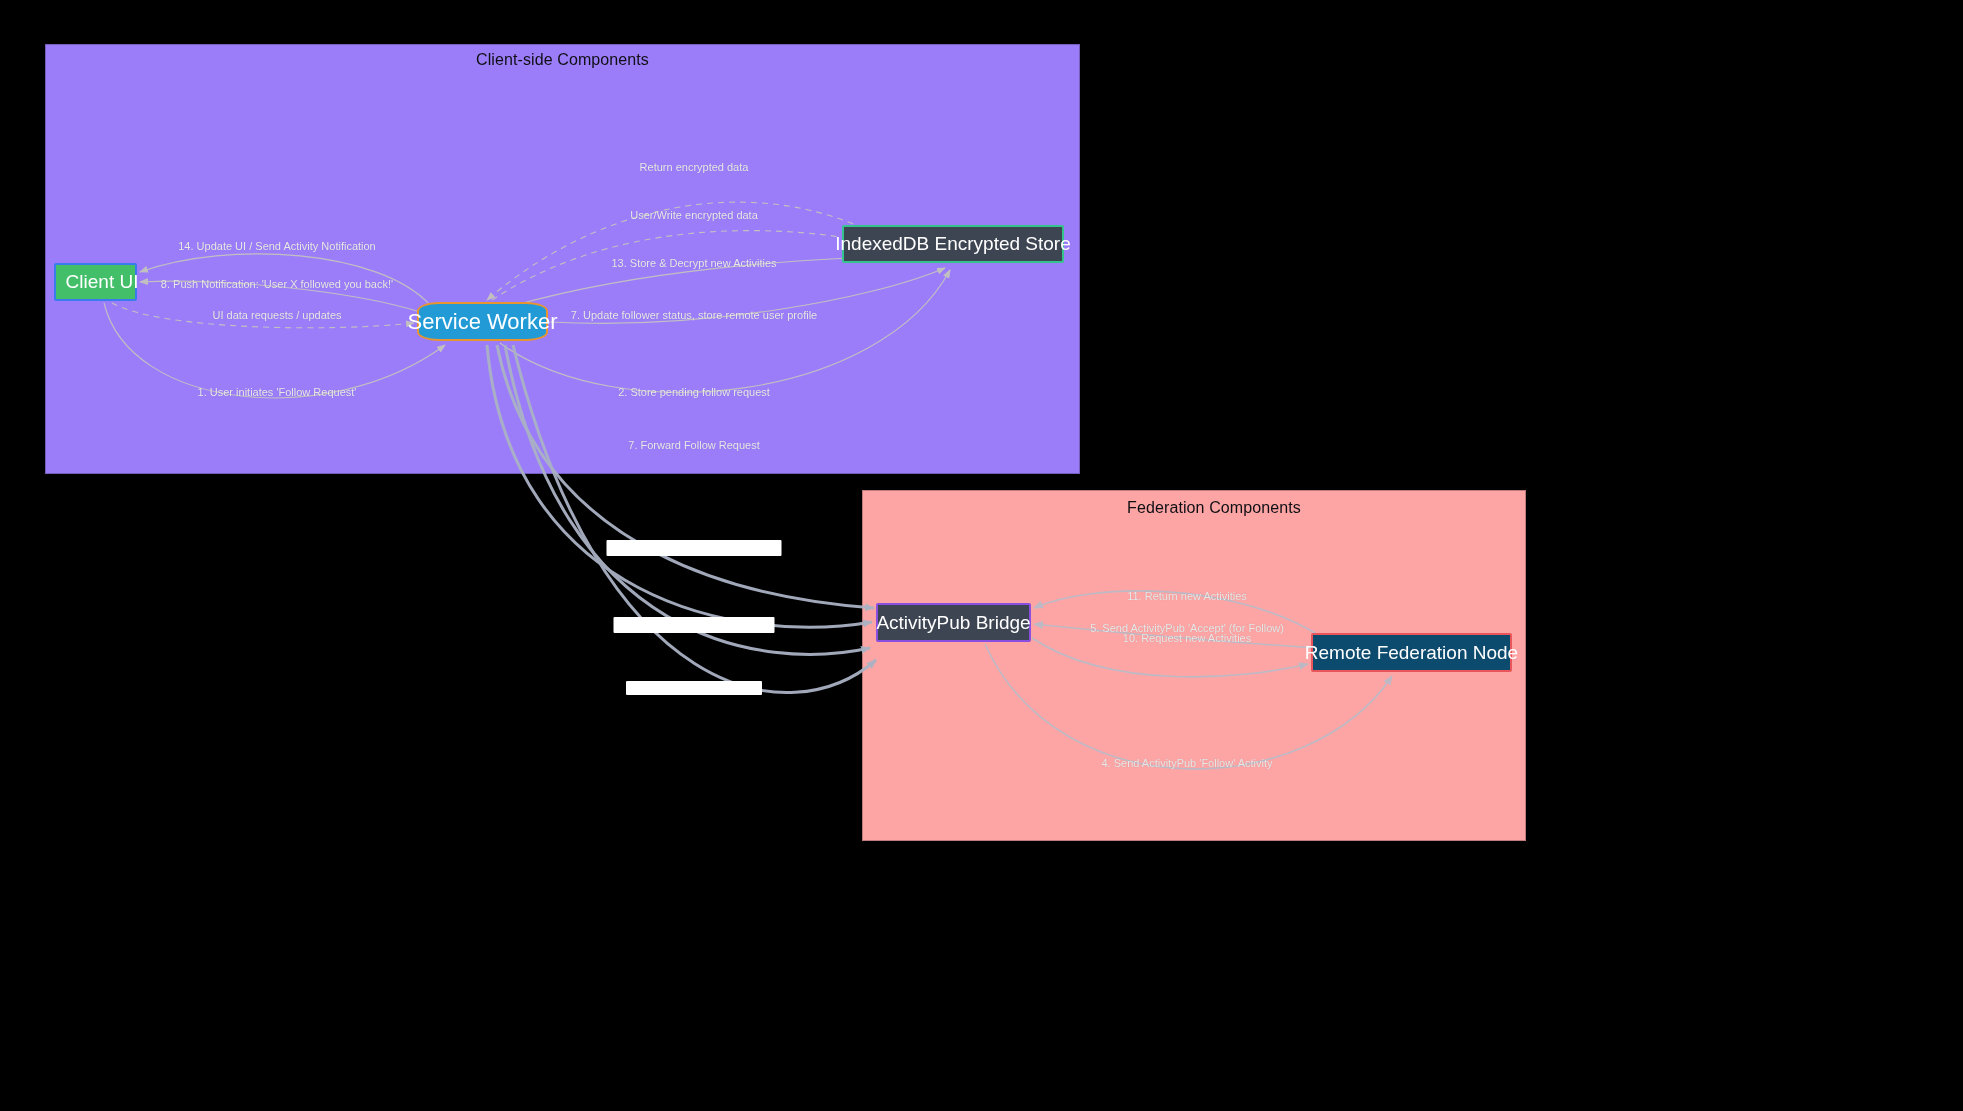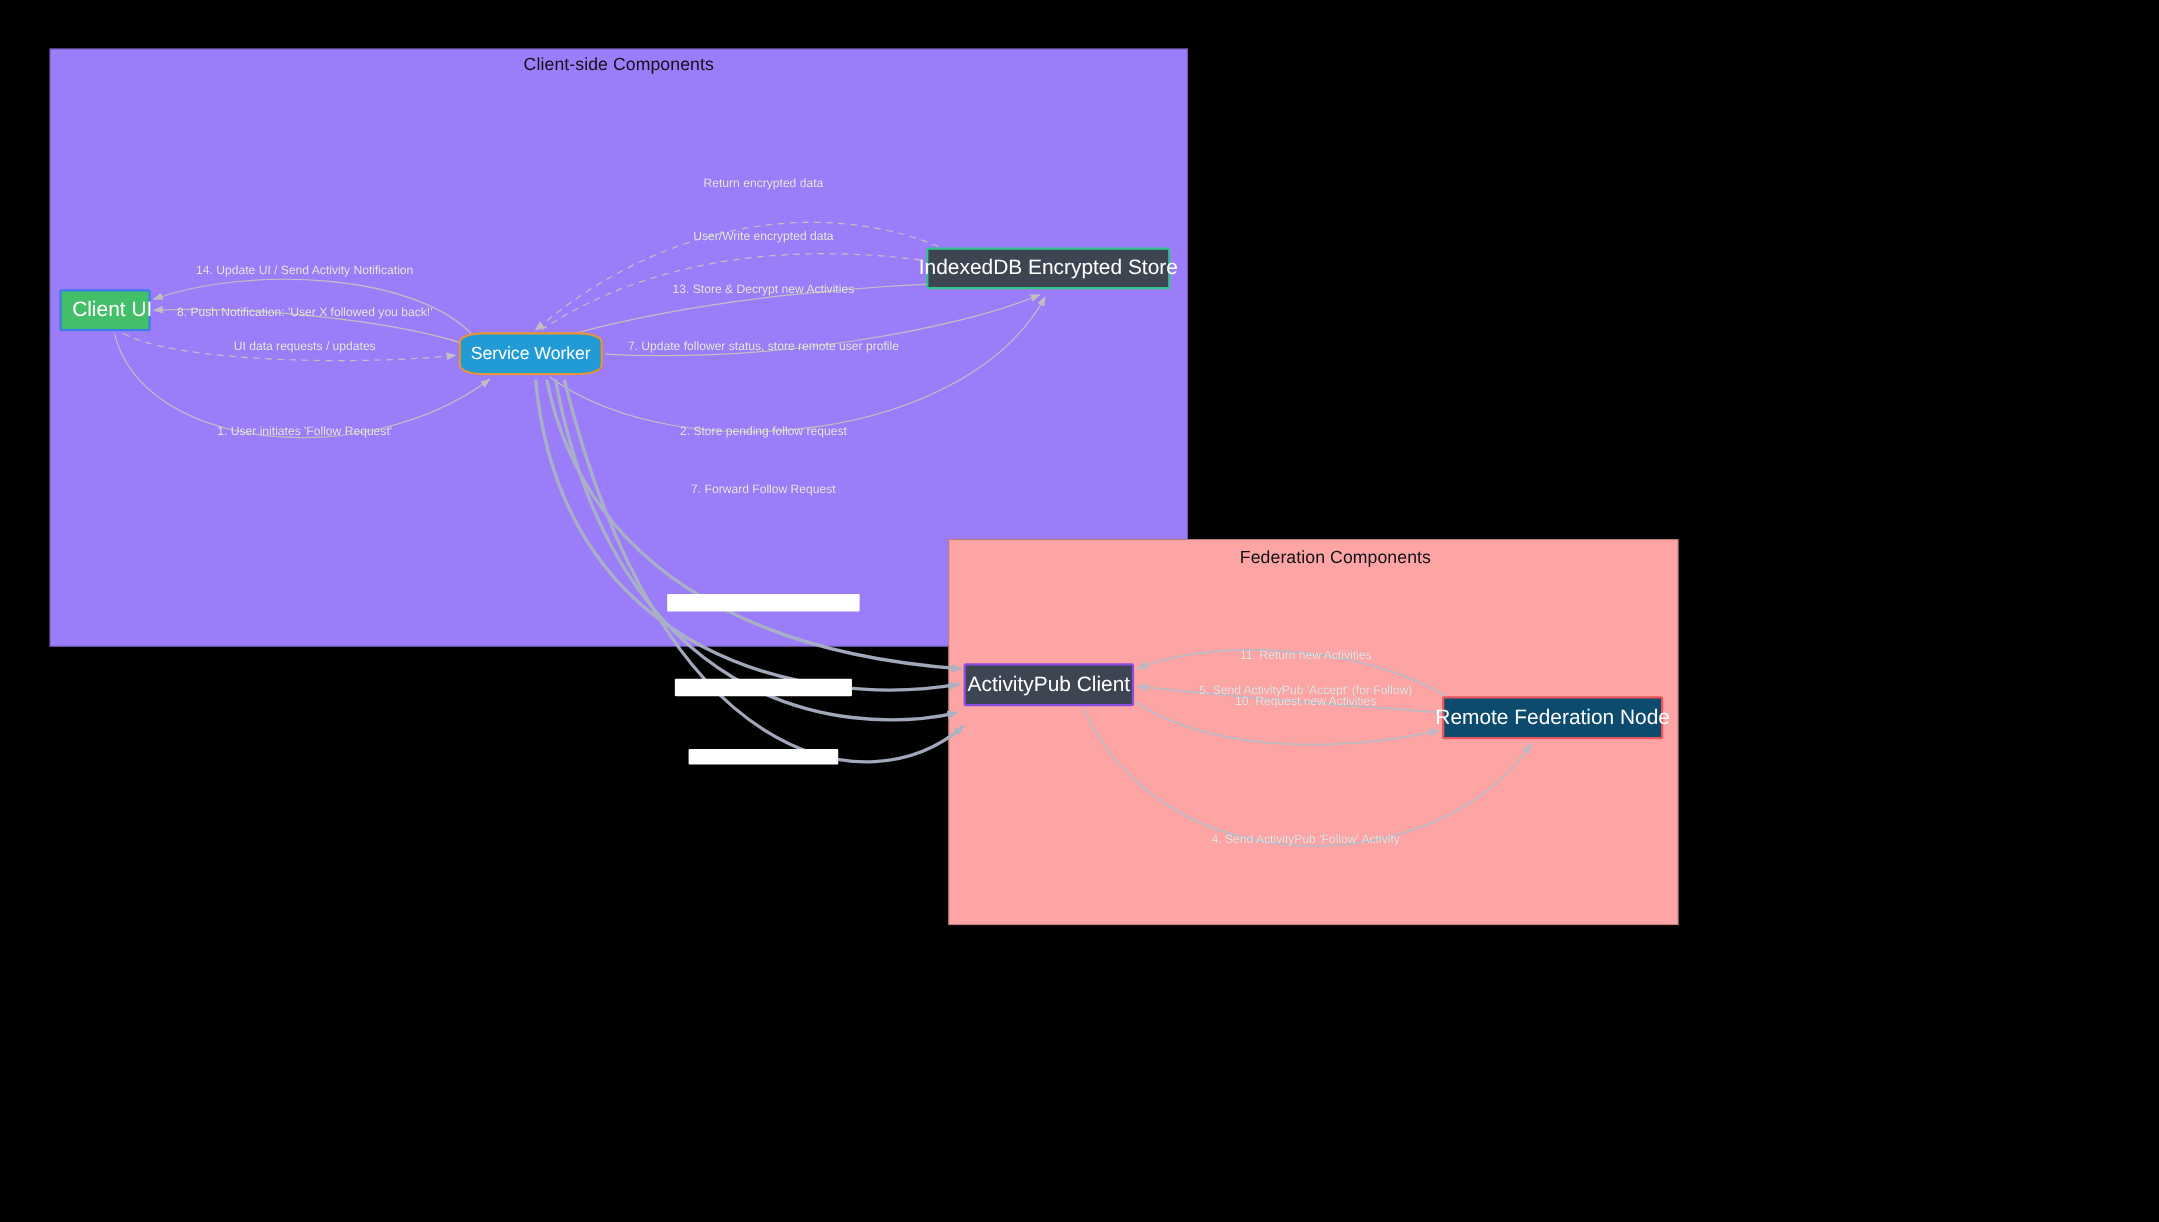--- a/index.html
+++ b/index.html
@@ -28,21 +28,21 @@
   }
   .subgraph-title {
     position: absolute;
     left: 0; right: 0;
     text-align: center;
     color: #0f0f14;
     font-size: 16px;
     letter-spacing: 0.1px;
   }
   #sg-client {
-    left: 45px; top: 44px; width: 1035px; height: 544px;
+    left: 45px; top: 44px; width: 1035px; height: 430px;
     background: #9b7dfa;
   }
   #sg-client .subgraph-title { top: 6px; }
   #sg-federation {
     left: 862px; top: 490px; width: 664px; height: 351px;
     background: #fda5a5;
   }
   #sg-federation .subgraph-title { top: 8px; padding-left: 40px; }
 
   
@@ -62,21 +62,21 @@
     border: 2px solid #3a7bf0;
     border-radius: 2px;
     font-size: 19px;
     padding-left: 13px;
   }
   .node-serviceworker {
     left: 417px; top: 302px; width: 131px; height: 39px;
     background: #219ad6;
     border: 2px solid #e8952f;
     border-radius: 22px / 9px;
-    font-size: 16px;
+    font-size: 22px;
   }
   .node-indexeddb {
     left: 842px; top: 225px; width: 222px; height: 38px;
     background: #3e4552;
     border: 2px solid #34c28d;
     border-radius: 2px;
     font-size: 19px;
   }
   .node-activitypub {
     left: 876px; top: 603px; width: 155px; height: 39px;
@@ -180,21 +180,21 @@
       <path d="M 985,644 C 1060,810 1310,800 1392,676" marker-end="url(#ah-grey)"></path>
     </g>
   </svg>
 
   <div class="node node-clientui">Client UI</div>
 
   <div class="node node-serviceworker">Service Worker</div>
 
   <div class="node node-indexeddb">IndexedDB Encrypted Store</div>
 
-  <div class="node node-activitypub">ActivityPub Client</div>
+  <div class="node node-activitypub">ActivityPub Bridge</div>
 
   <div class="node node-remotenode">Remote Federation Node</div>
 
   <div id="edge-label-host">
       <div class="edge-label" style="left: 694px; top: 167px;">Return encrypted data</div>
       <div class="edge-label" style="left: 694px; top: 215px;">User/Write encrypted data</div>
       <div class="edge-label" style="left: 277px; top: 246px;">14. Update UI / Send Activity Notification</div>
       <div class="edge-label" style="left: 694px; top: 263px;">13. Store &amp; Decrypt new Activities</div>
       <div class="edge-label" style="left: 277px; top: 284px;">8. Push Notification: 'User X followed you back!'</div>
       <div class="edge-label" style="left: 277px; top: 315px;">UI data requests / updates</div>

